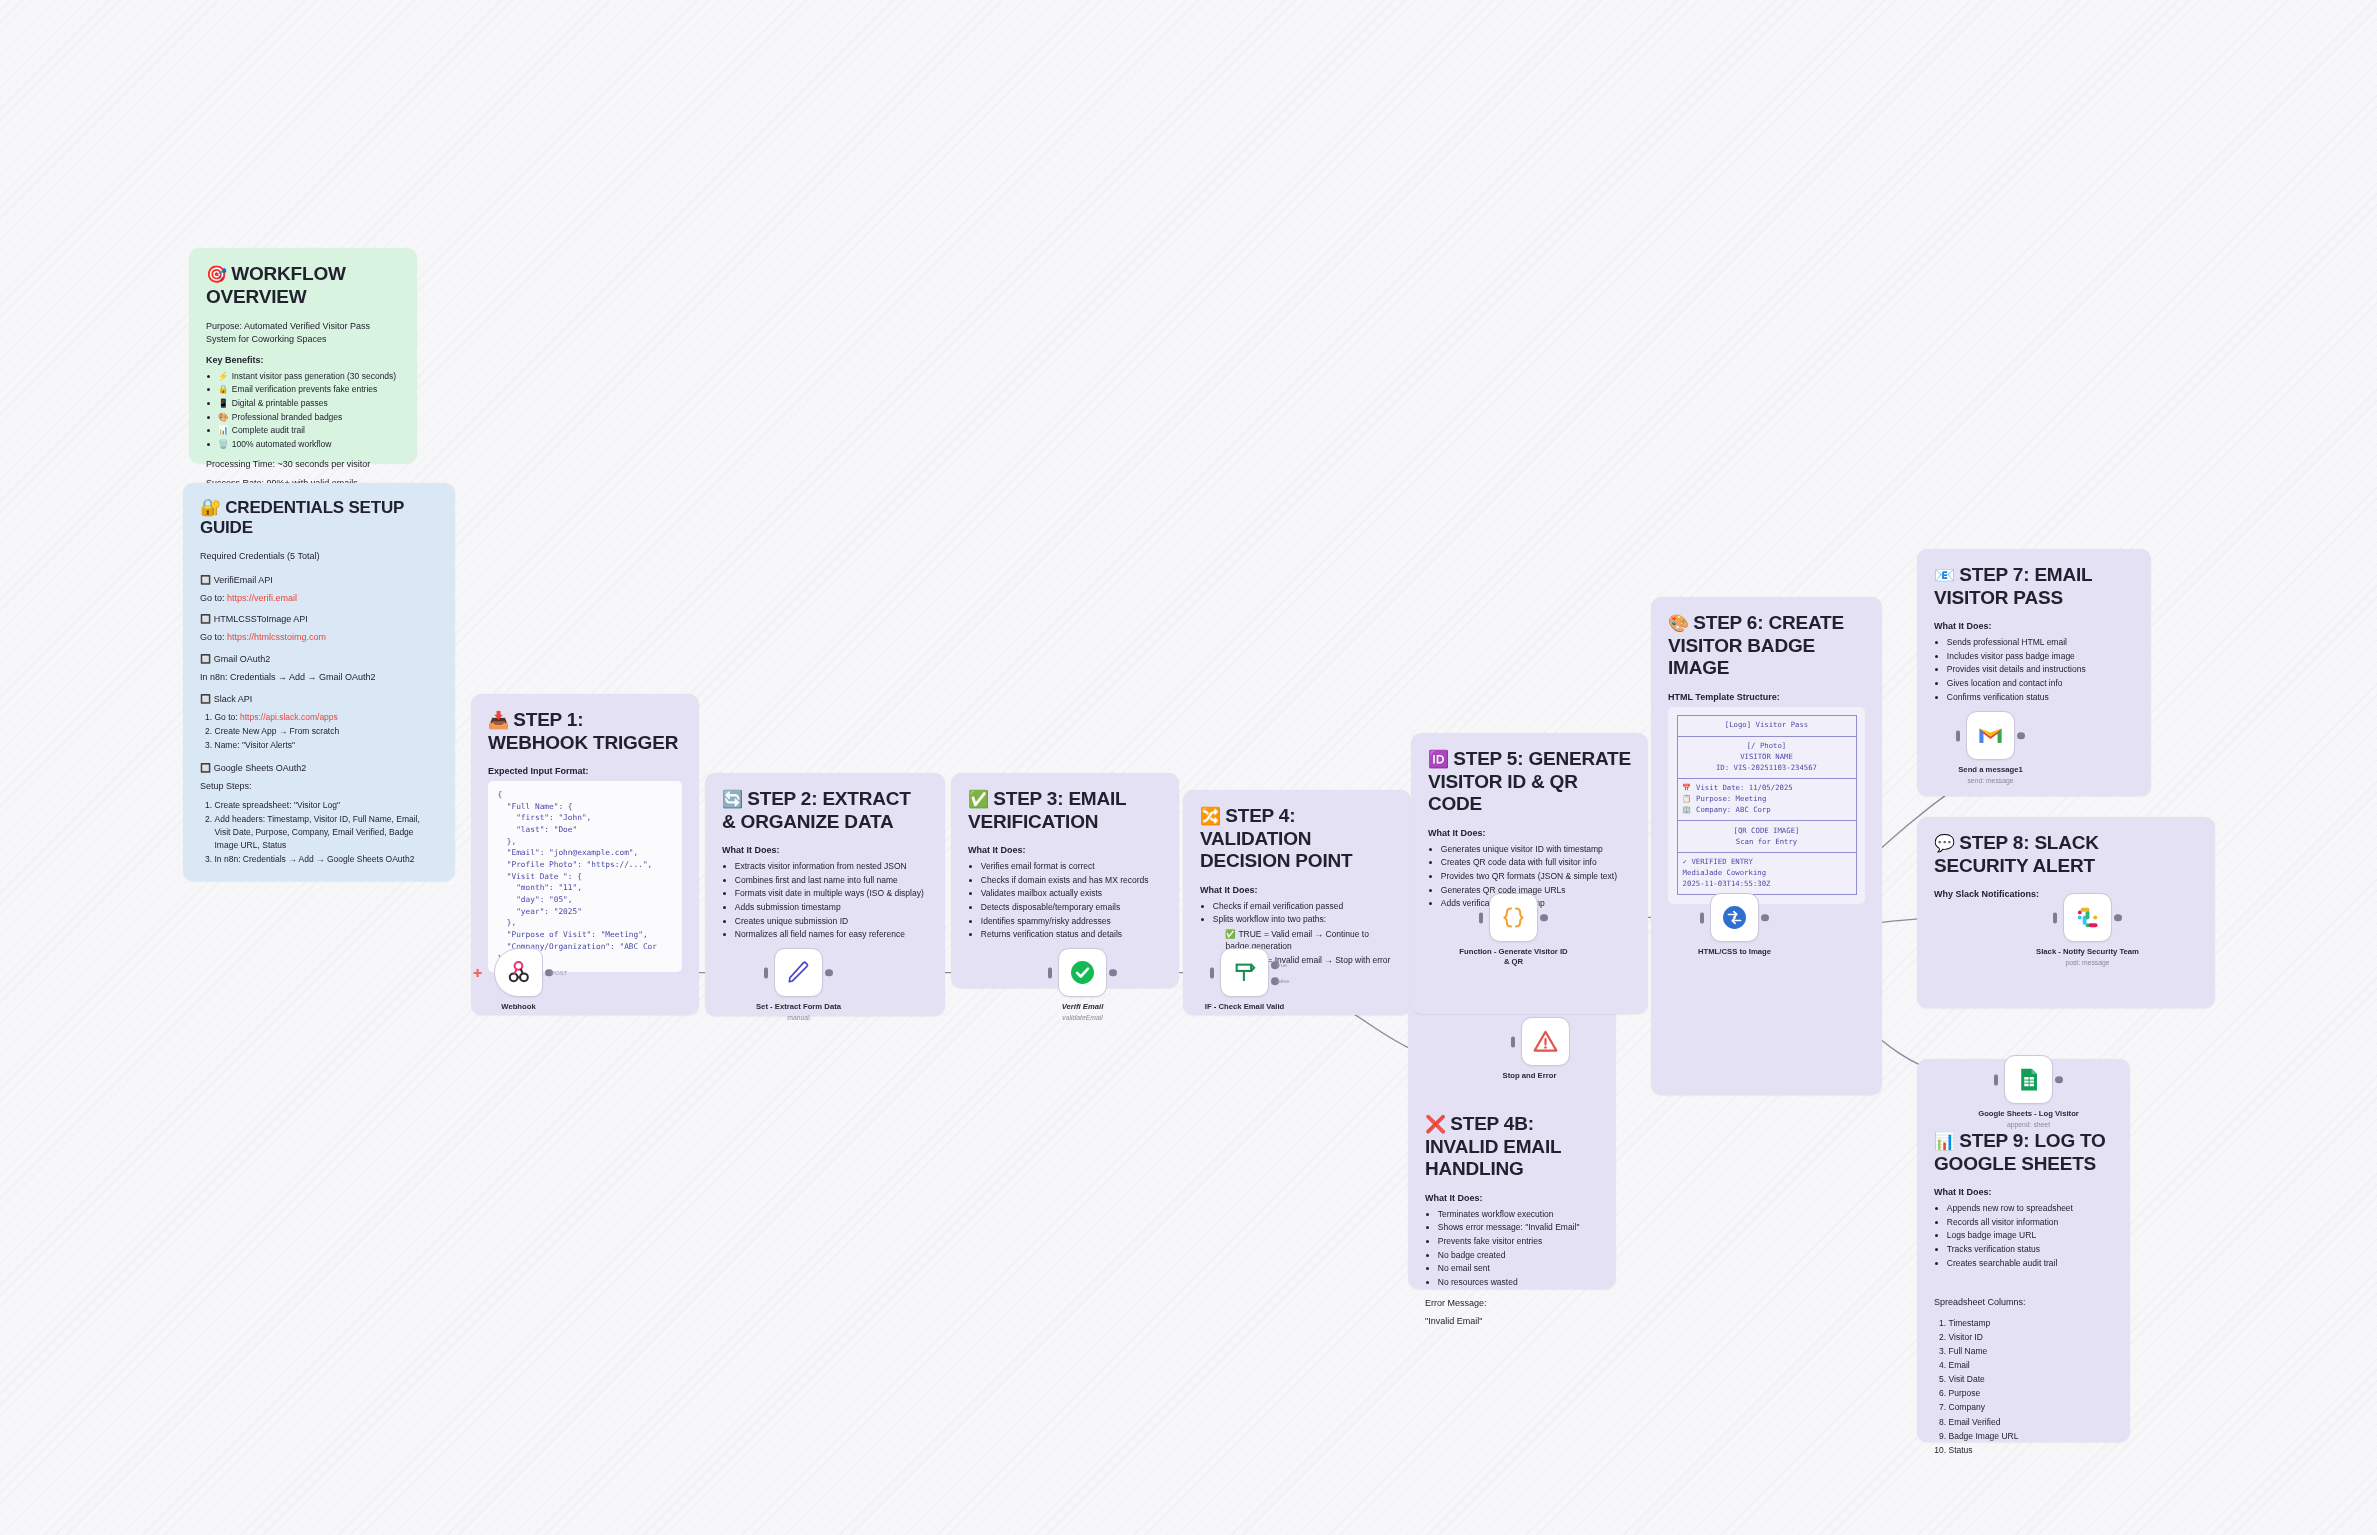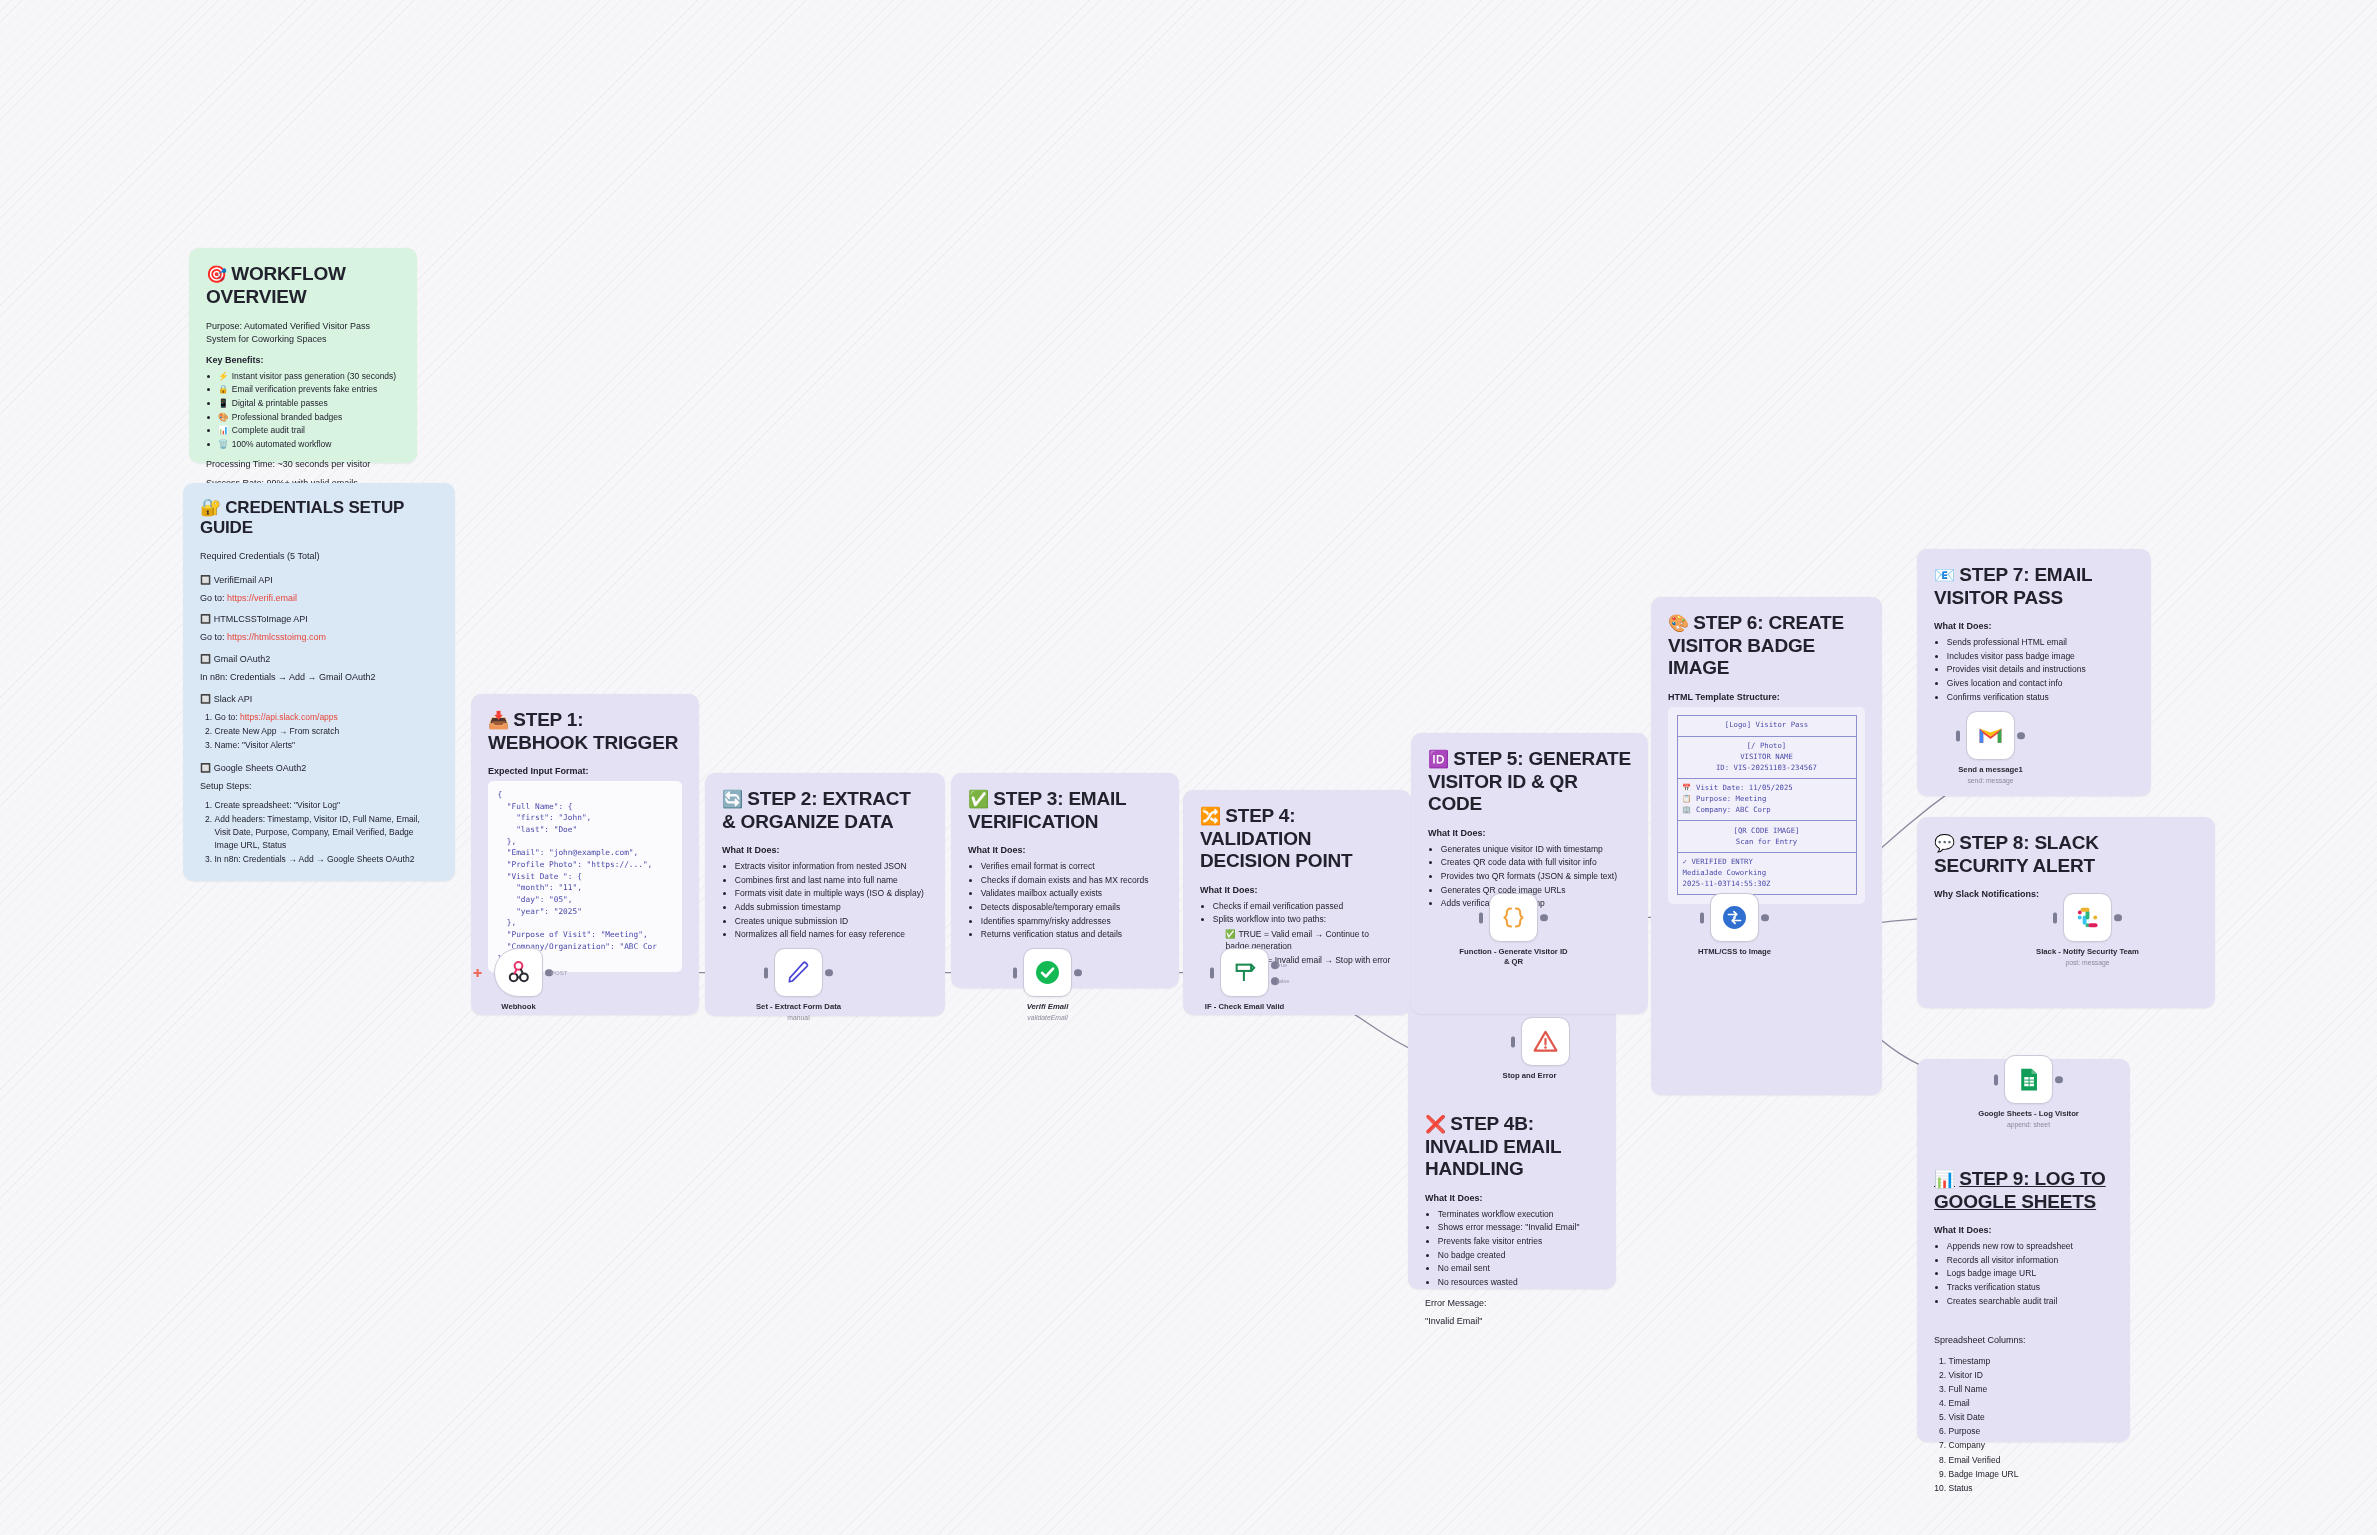--- a/index.html
+++ b/index.html
@@ -264,21 +264,21 @@
   </div>
 
   <div class="note purple" style="left:1917px;top:817px;width:298px;height:191px;">
     <h2>
       <span class="emo">💬</span><span>STEP 8: SLACK SECURITY ALERT</span>
     </h2>
     <div class="sub">Why Slack Notifications:</div>
   </div>
 
   <div class="note purple" style="left:1917px;top:1059px;width:213px;height:383px;">
-    <h2 style="margin-top:94px;text-decoration:underline;">
+    <h2 style="margin-top:56px;">
       <span class="emo">📊</span><span>STEP 9: LOG TO GOOGLE SHEETS</span>
     </h2>
     <div class="sub">What It Does:</div>
     <ul>
       <li>Appends new row to spreadsheet</li>
       <li>Records all visitor information</li>
       <li>Logs badge image URL</li>
       <li>Tracks verification status</li>
       <li>Creates searchable audit trail</li>
     </ul>
@@ -318,21 +318,21 @@
     <div class="box">
       <span class="port in"></span>
       <svg class="ico" viewBox="0 0 24 24">
         <path d="M4.5 19.5 L7 19 L19 7 Q20 6 19 5 L18 4 Q17 3 16 4 L4.8 16.5 Z" fill="none" stroke="#4b45d6" stroke-width="1.4"></path>
       </svg>
       <span class="port out"></span>
     </div>
     <div class="lbl"><span>Set - Extract Form Data</span><span class="sublbl">manual</span></div>
   </div>
 
-  <div class="node" style="left:1023px;top:948px;font-style:italic;">
+  <div class="node" style="left:1058px;top:948px;font-style:italic;">
     <div class="box">
       <span class="port in"></span>
       <svg class="ico" viewBox="0 0 24 24">
         <circle cx="12" cy="12" r="9.5" fill="#13ba53"></circle>
         <path d="M7.5 12.3 L10.6 15.3 L16.6 8.8" fill="none" stroke="#fff" stroke-width="2.2" stroke-linecap="round" stroke-linejoin="round"></path>
       </svg>
       <span class="port out"></span>
     </div>
     <div class="lbl"><span>Verifi Email</span><span class="sublbl">validateEmail</span></div>
   </div>

